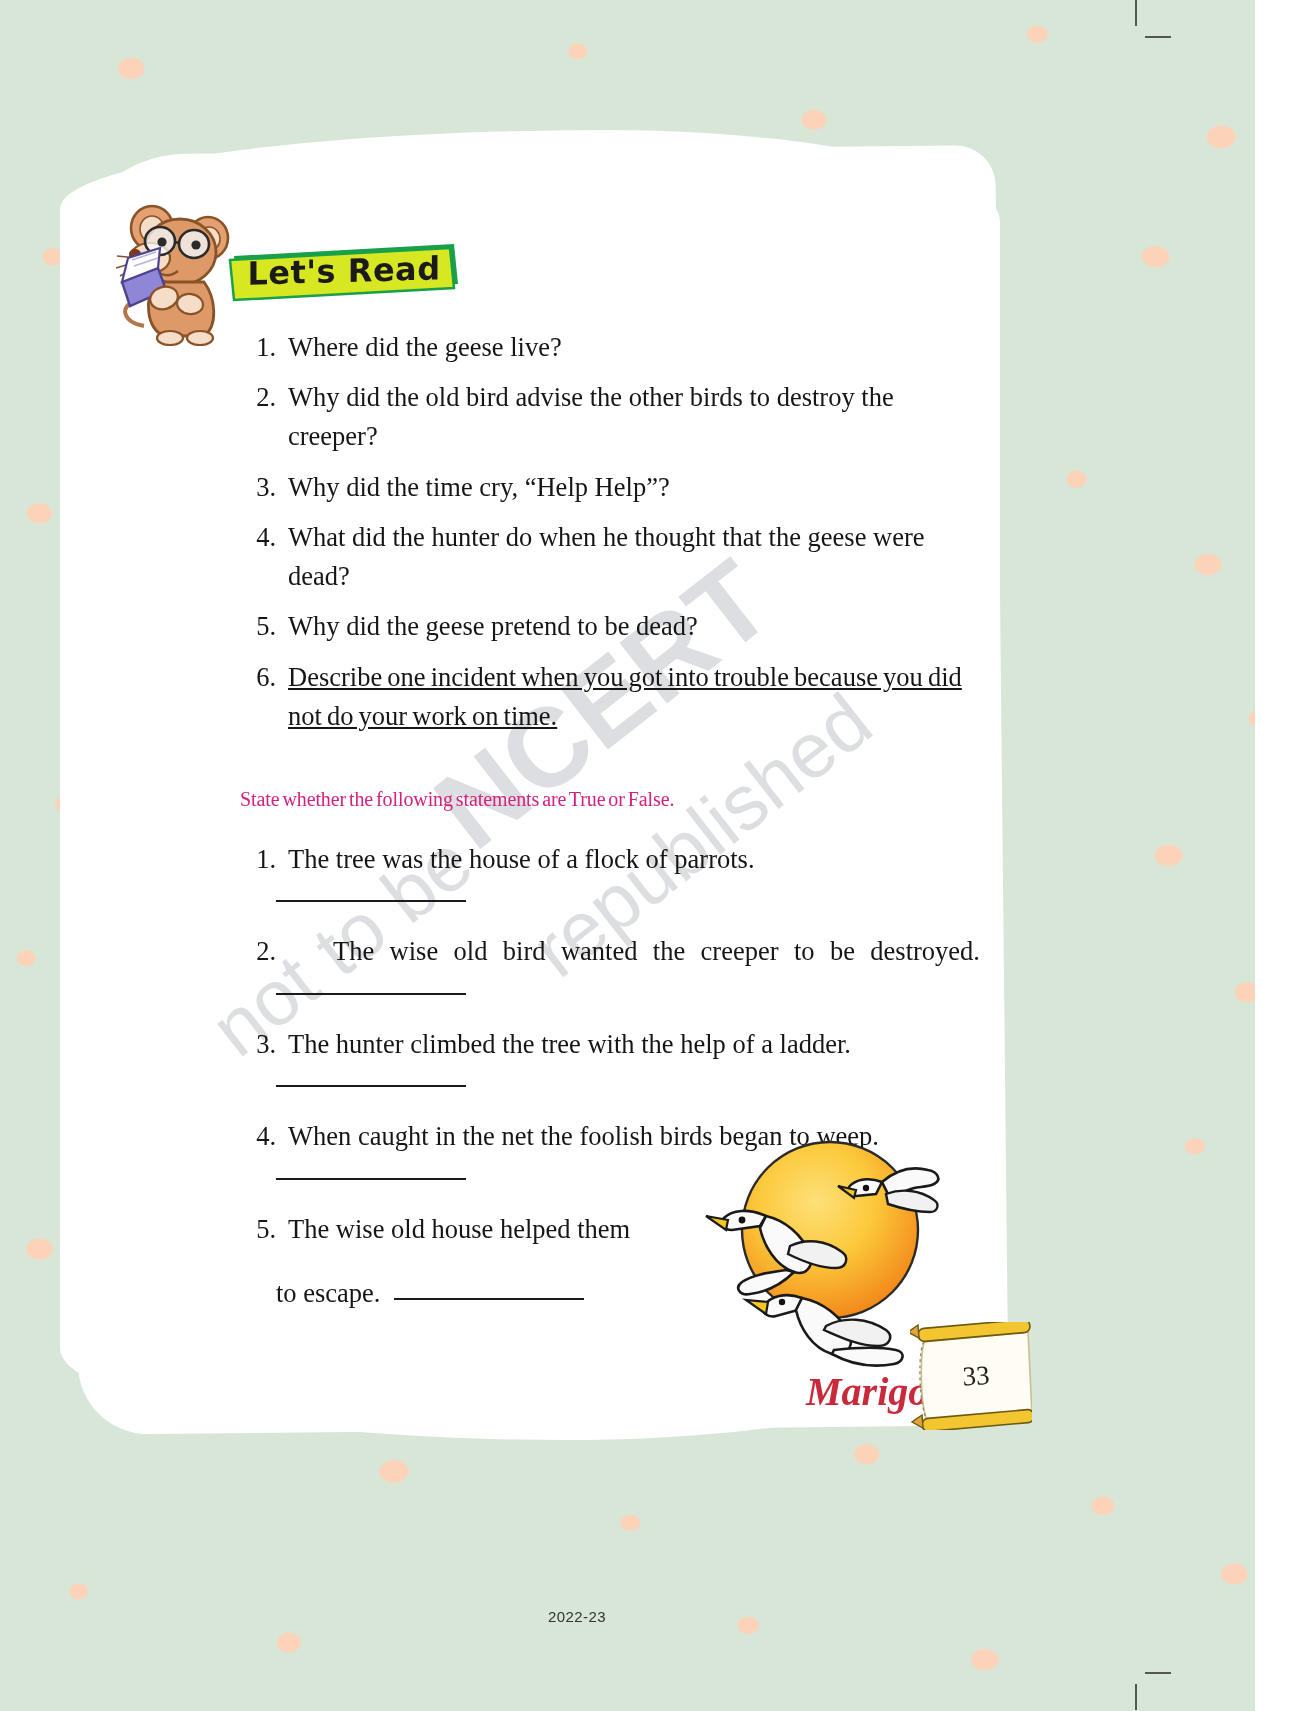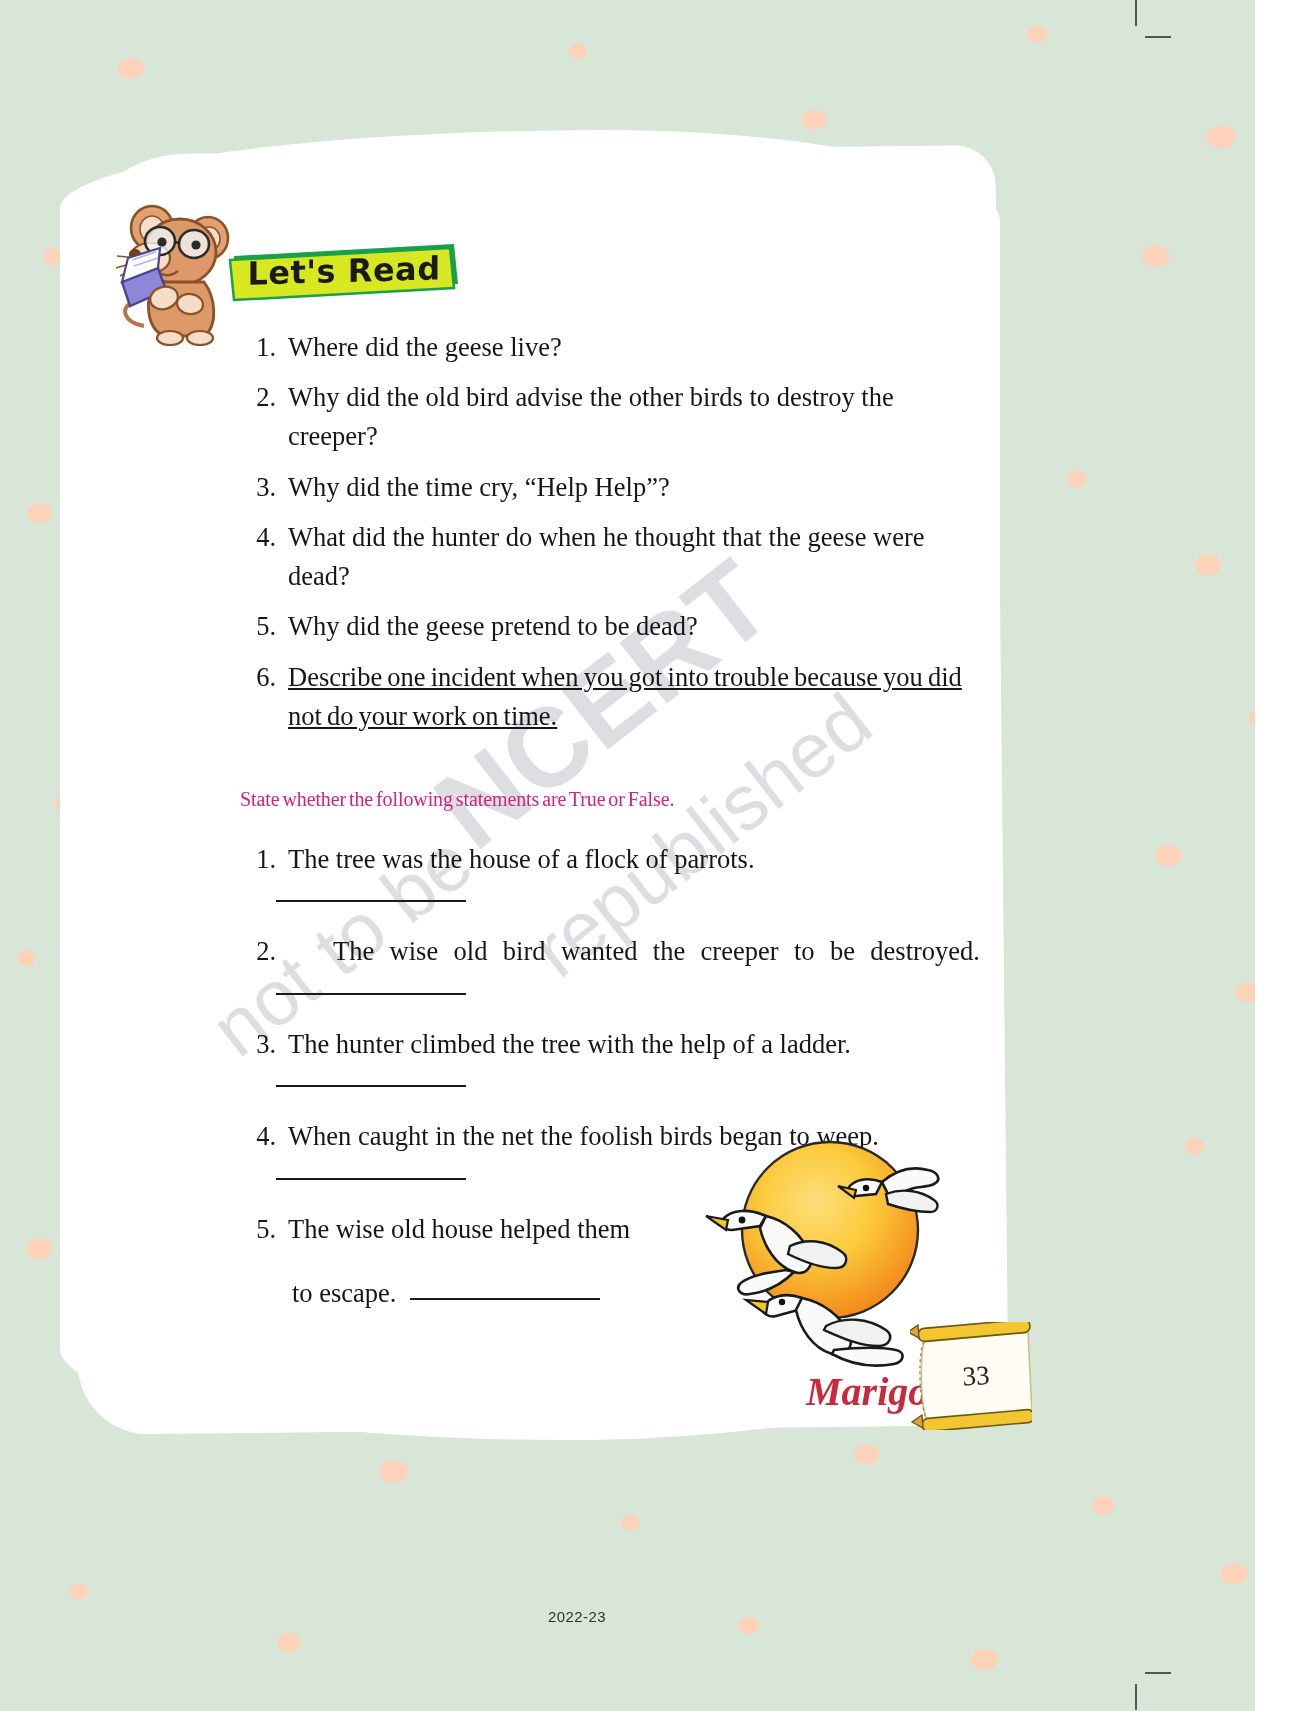--- a/index.html
+++ b/index.html
@@ -243,21 +243,21 @@
     border-bottom: 2.5px solid #1a1a1a;
     height: 2px;
   }
   
   .tf-cont {
     display: flex;
     align-items: baseline;
     font-size: 26.5px;
     color: #161616;
     margin-top: 30px;
-    margin-left: 54px;
+    margin-left: 38px;
   }
   .tf-inline-blank {
     display: inline-block;
     width: 190px;
     border-bottom: 2.5px solid #1a1a1a;
     margin-left: 14px;
     position: relative;
     top: -2px;
   }
 

